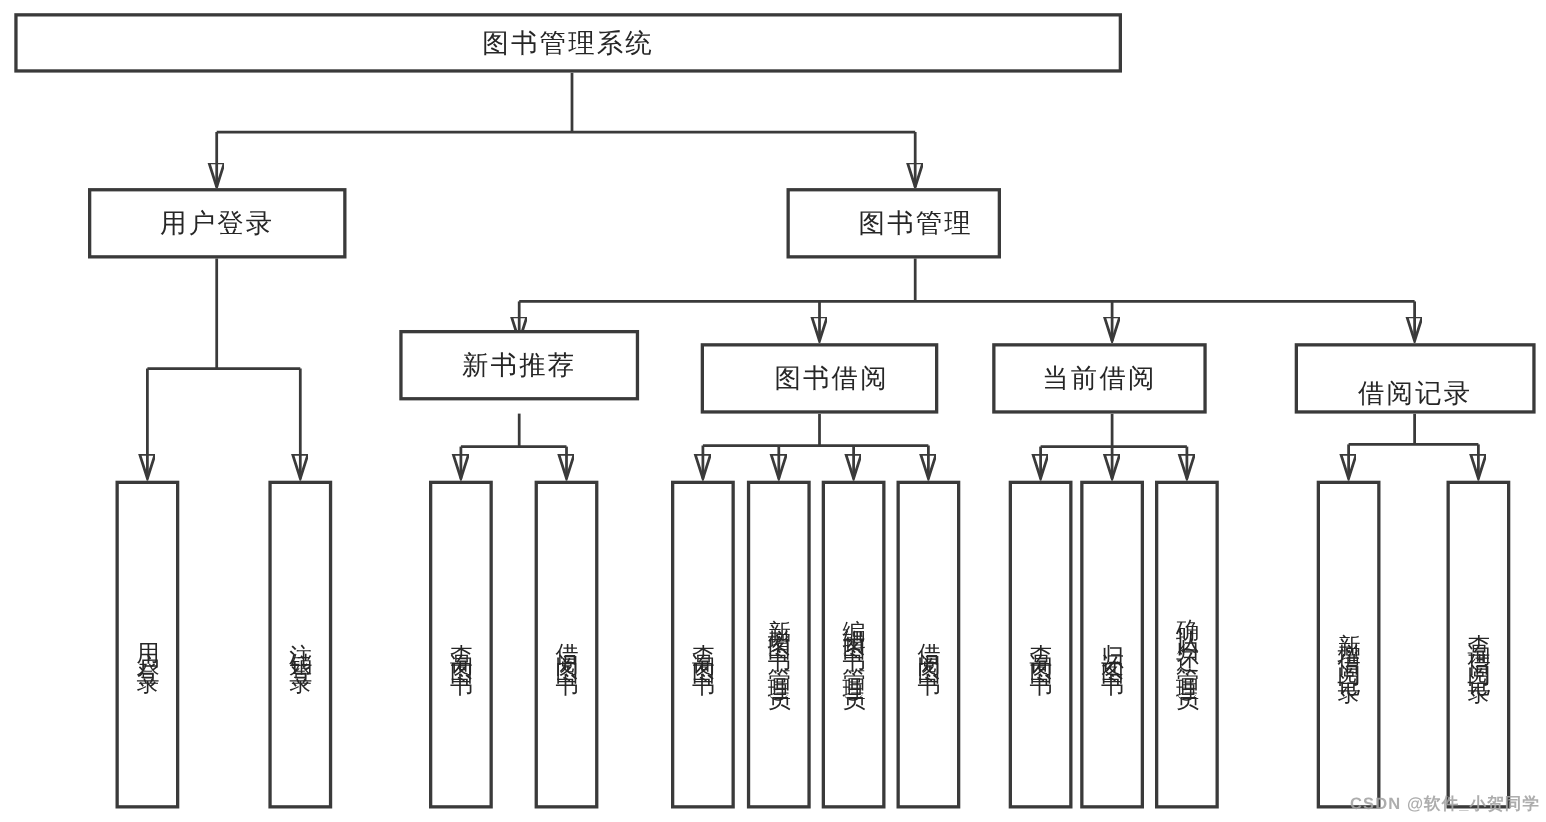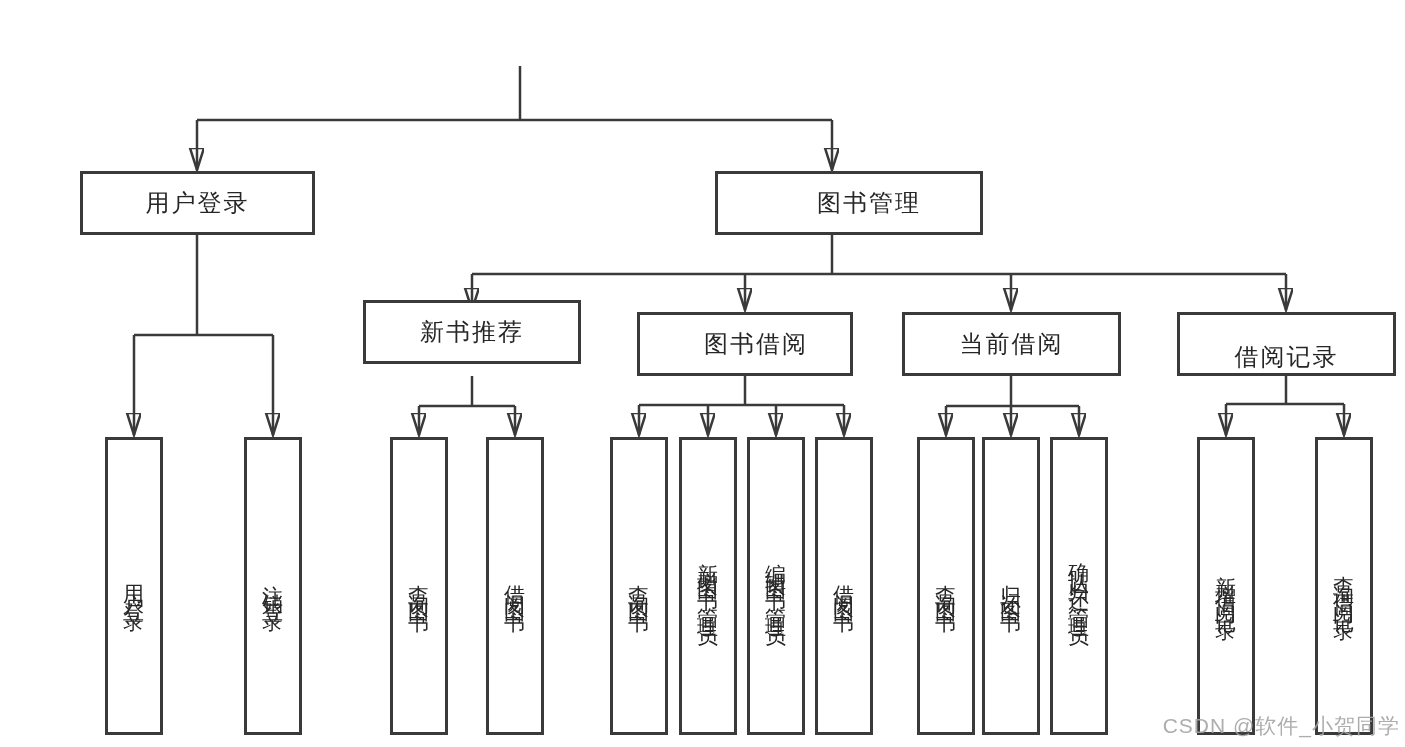--- a/index.html
+++ b/index.html
@@ -45,48 +45,49 @@
   .v-node span {
     writing-mode: vertical-rl;
     text-orientation: mixed;
     font-size: 21px;
     line-height: 1;
     letter-spacing: 9px;
     white-space: nowrap;
   }
   .root-node    { left: 13px;   top: 12px;  width: 1007px; height: 54px; }
   .n-userlogin  { left: 80px;   top: 171px; width: 235px;  height: 64px; }
-  .n-bookmng    { left: 715px;  top: 171px; width: 268px;  height: 64px; padding-left: 40px; }
+  .n-bookmng    { left: 715px;  top: 171px; width: 195px;  height: 64px; padding-left: 40px; }
   .n-newbook    { left: 363px;  top: 300px; width: 218px;  height: 64px; }
   .n-borrow     { left: 637px;  top: 312px; width: 216px;  height: 64px; padding-left: 22px; }
-  .n-current    { left: 902px;  top: 312px; width: 219px;  height: 64px; }
+  .n-current    { left: 902px;  top: 312px; width: 195px;  height: 64px; }
   .n-records    { left: 1177px; top: 312px; width: 219px;  height: 64px; align-items: flex-end; }
   .leaf { top: 437px; width: 58px; height: 298px; }
   .lf-1  { left: 105px; }
   .lf-2  { left: 244px; }
   .lf-3  { left: 390px; }
   .lf-4  { left: 486px; }
   .lf-5  { left: 610px; }
   .lf-6  { left: 679px; }
   .lf-7  { left: 747px; }
   .lf-8  { left: 815px; }
   .lf-9  { left: 917px; }
   .lf-10 { left: 982px; }
   .lf-11 { left: 1050px; }
   .lf-12 { left: 1197px; }
   .lf-13 { left: 1315px; }
   .watermark {
     position: absolute;
     right: 5px;
     bottom: 7px;
-    font-size: 21px;
+    font-size: 15px;
     color: rgba(164, 164, 164, 0.9);
     letter-spacing: 1px;
     white-space: nowrap;
     z-index: 5;
+    font-weight: bold;
   }
 </style>
 </head>
 <body>
 
 <div class="canvas">
 
   <svg class="connectors" viewBox="0 0 1405 747" xmlns="http://www.w3.org/2000/svg">
     <defs>
       <marker id="arrow" markerUnits="userSpaceOnUse" markerWidth="24" markerHeight="16" refX="22" refY="7" orient="auto">
@@ -128,20 +129,23 @@
     <path d="M946 406 V435" marker-end="url(#arrow)"></path>
     <path d="M1011 406 V435" marker-end="url(#arrow)"></path>
     <path d="M1079 406 V435" marker-end="url(#arrow)"></path>
 
     <path d="M1286 376 V404"></path>
     <path d="M1226 404 H1344"></path>
     <path d="M1226 404 V435" marker-end="url(#arrow)"></path>
     <path d="M1344 404 V435" marker-end="url(#arrow)"></path>
   </svg>
 
+  <div class="node h-node root-node">
+    <span>图书管理系统</span>
+  </div>
 
   <div class="node h-node n-userlogin">
     <span>用户登录</span>
   </div>
   <div class="node h-node n-bookmng">
     <span>图书管理</span>
   </div>
 
   <div class="node h-node n-newbook">
     <span>新书推荐</span>

